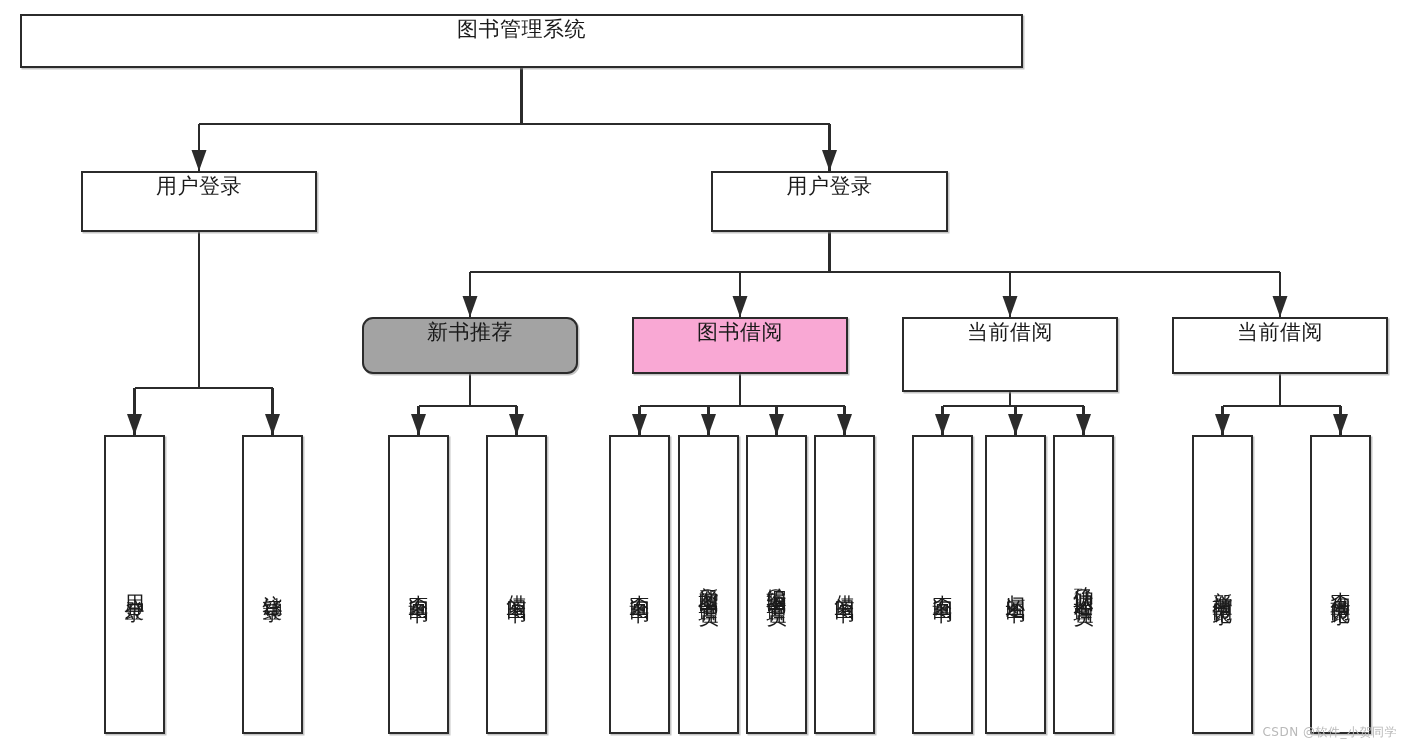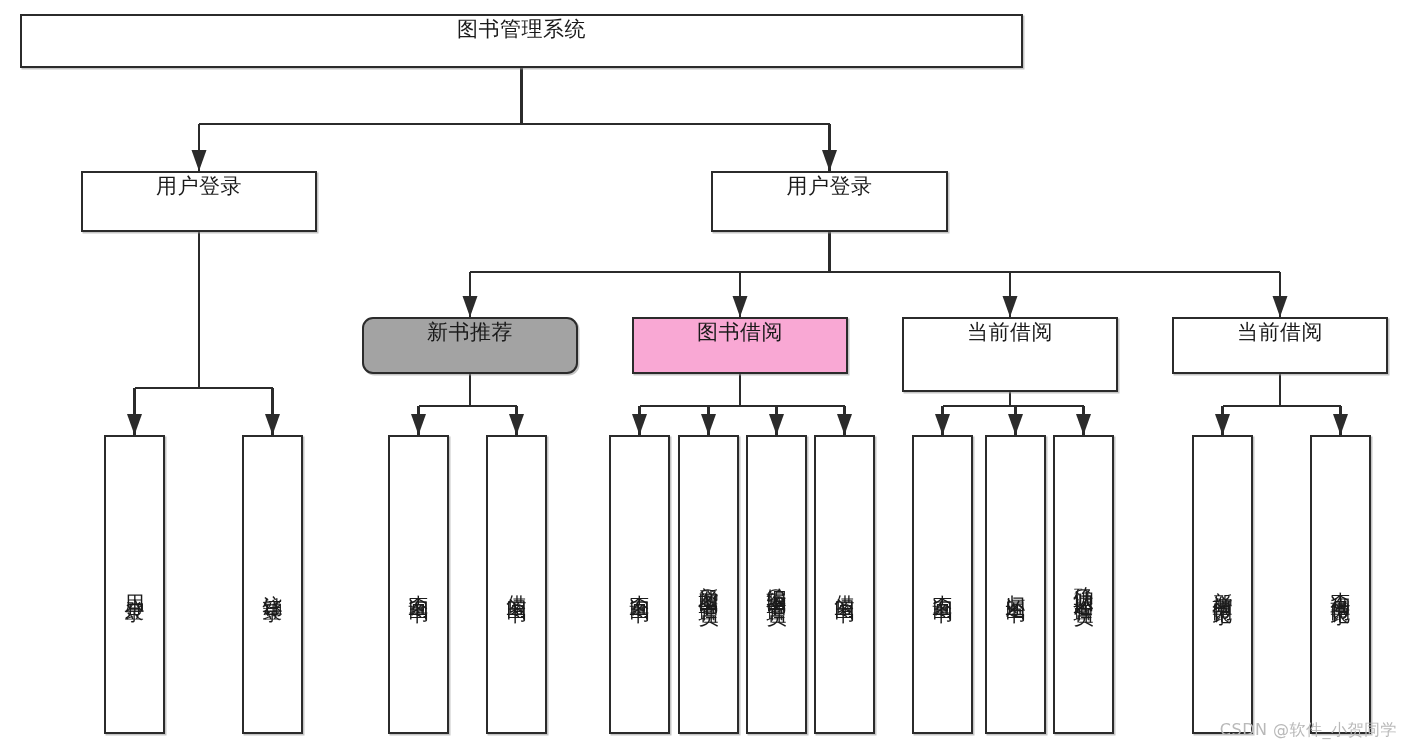--- a/index.html
+++ b/index.html
@@ -46,21 +46,21 @@
     text-orientation: upright;
     letter-spacing: 3px;
     font-size: 20px;
     max-height: 100%;
   }
   #watermark {
     position: absolute;
     right: 8px;
     bottom: 6px;
     color: #b9b9b9;
-    font-size: 16px;
+    font-size: 12px;
     letter-spacing: 0.5px;
     white-space: nowrap;
     pointer-events: none;
   }
 </style>
 </head>
 <body>
 
 <div id="diagram-root">
   <svg id="edge-layer" viewBox="0 0 1405 747" width="1405" height="747">

